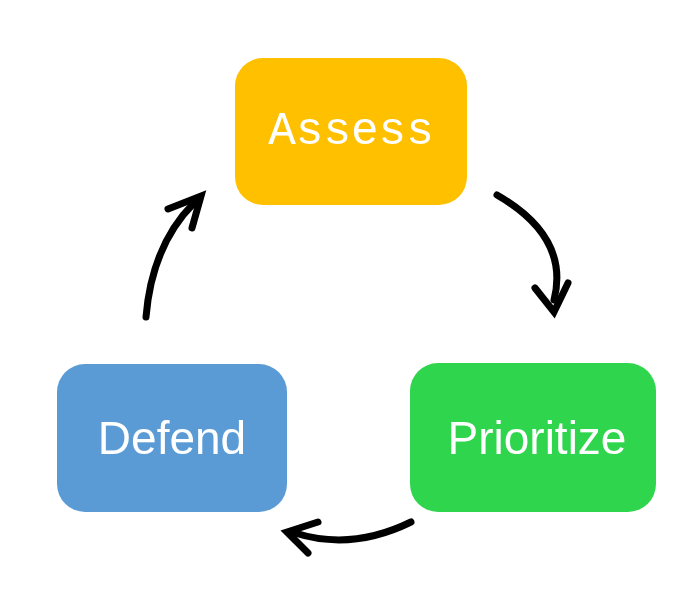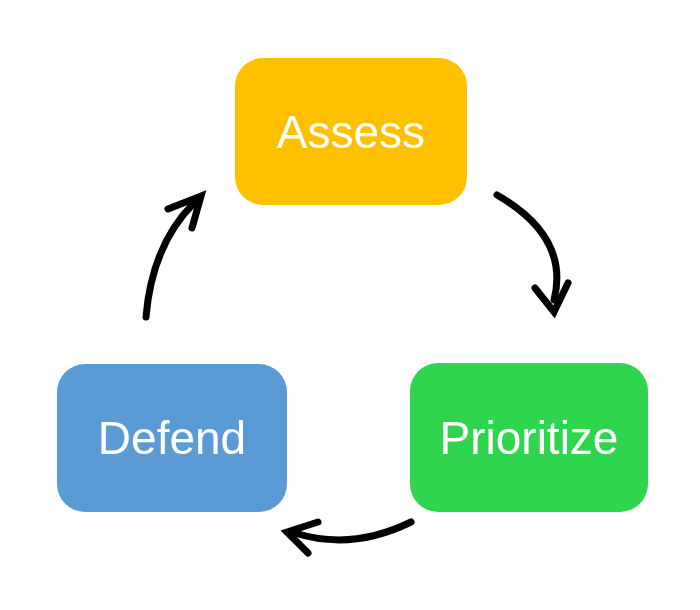--- a/index.html
+++ b/index.html
@@ -58,24 +58,24 @@
       <path d="M 318 522 L 287 532 L 308 553" stroke-linecap="round" stroke-linejoin="miter" stroke="#000000"></path>
     </g>
 
     <g>
       <path d="M 146 317 Q 152 245 194 203" stroke-linecap="round" stroke="#000000"></path>
       <path d="M 168 209 L 201 196 L 192 228" stroke-linecap="round" stroke-linejoin="miter" stroke="#000000"></path>
     </g>
   </svg>
 
   <div class="node node-assess" style="background: rgb(255, 192, 0);">
-    <span class="node-label" style="color: rgb(255, 255, 255);">Assess</span>
+    <span class="node-label" style="color: rgb(255, 255, 255); font-family: Liberation Mono, monospace;">Assess</span>
   </div>
 
-  <div class="node node-prioritize" style="background: rgb(47, 214, 77);">
+  <div class="node node-prioritize" style="background: rgb(47, 214, 77); padding-left: 8px;">
     <span class="node-label" style="color: rgb(255, 255, 255);">Prioritize</span>
   </div>
 
   <div class="node node-defend" style="background: rgb(91, 155, 213); justify-content: center;">
     <span class="node-label" style="color: rgb(255, 255, 255);">Defend</span>
   </div>
 
 </div>
 
 </body></html>

